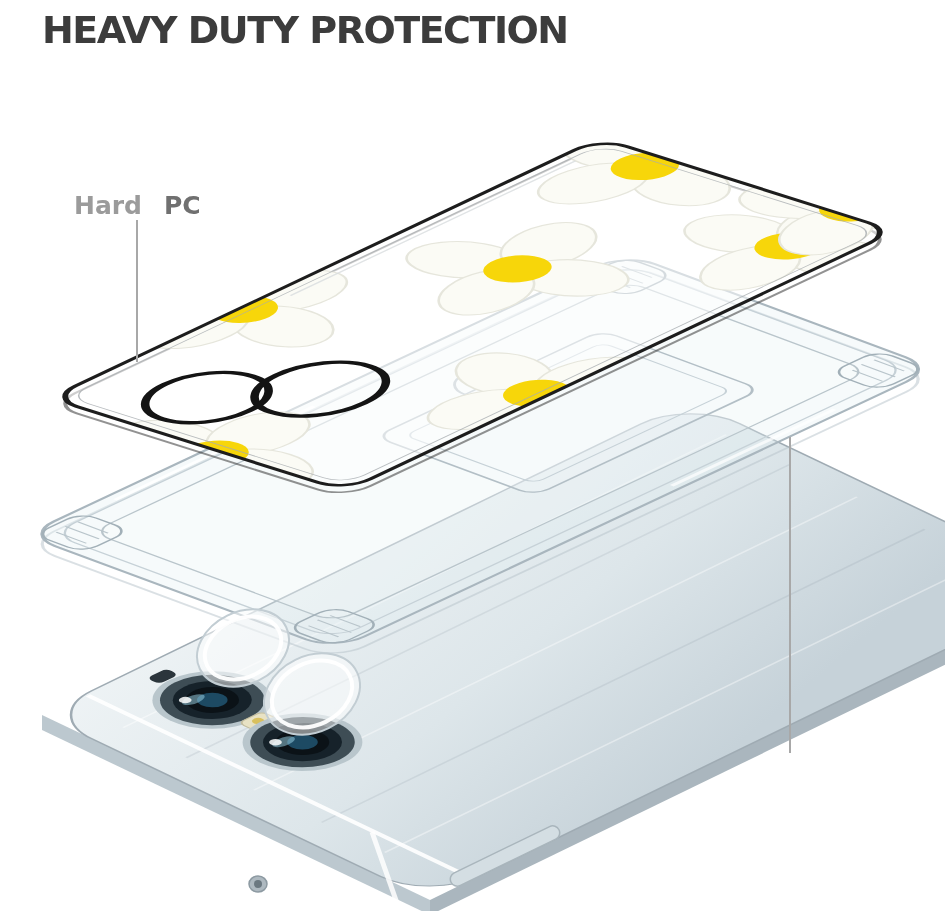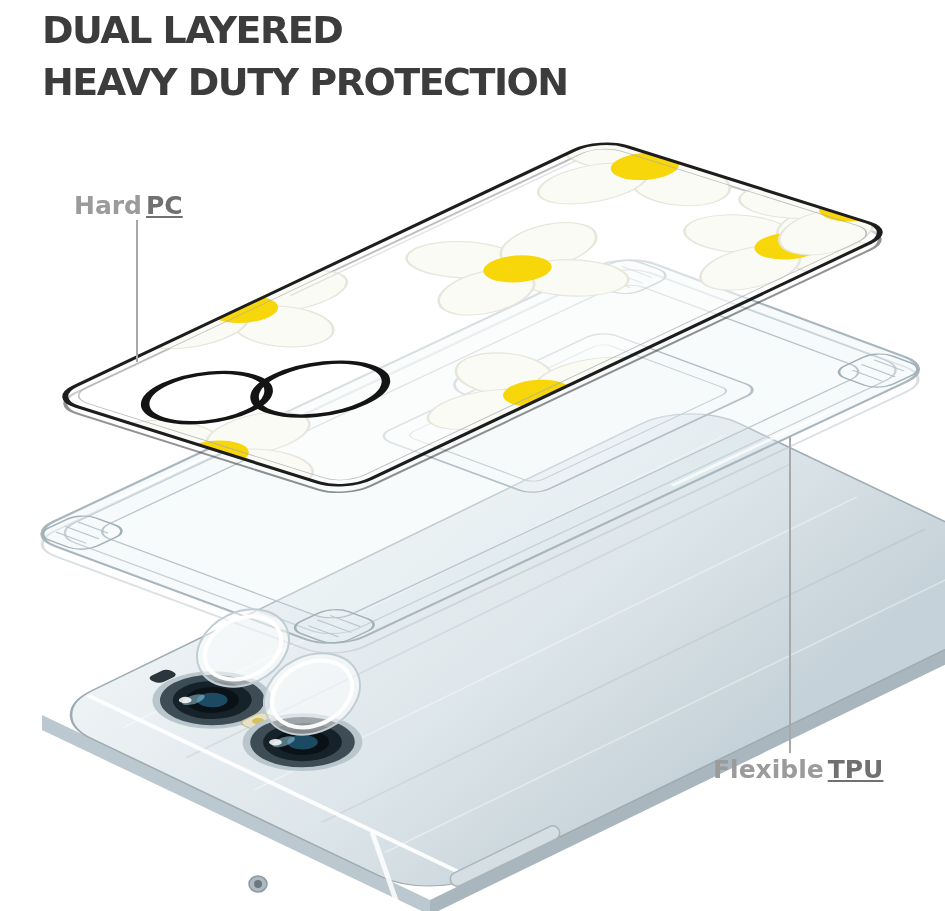--- a/index.html
+++ b/index.html
@@ -14,21 +14,21 @@
   .title{
     position:absolute;left:42px;top:4px;
     font-size:38px;font-weight:bold;letter-spacing:-1.5px;
     line-height:52px;color:var(--title_text,#3c3c3c);
     white-space:nowrap;
   }
   .callout{
     position:absolute;font-size:25px;white-space:nowrap;
   }
   .callout .w-light{color:var(--callout_light,#9b9b9b);font-weight:700;}
-  .callout .w-bold{color:var(--callout_bold,#707070);font-weight:bold;margin-left:4px;text-decoration:underline;}
+  .callout .w-bold{color:var(--callout_bold,#707070);font-weight:bold;margin-left:22px;}
   .callout.hard{left:74px;top:191px;}
   .callout.tpu{left:713px;top:755px;}
 
   .leader{stroke:var(--leader_line,#a8a8a8);stroke-width:2;}
 
   .petal{fill:#fbfbf5;stroke:#e6e6dc;stroke-width:2;}
   .flower-center{fill:var(--flower_yellow,#f7d60a);}
   .plate-border{stroke:var(--plate_outline,#1d1d1d);}
   .tpu-stroke{stroke:var(--tpu_line,#a9b6be);}
 </style>
@@ -226,25 +226,21 @@
         <rect x="9" y="9" width="590" height="291" rx="22" fill="none" stroke="#a8adb0" stroke-width="1.2" opacity="0.8"></rect>
         <path d="M250,15 L565,15" stroke="#d9dddf" stroke-width="2" opacity="0.8"></path>
       </g>
     </g>
 
     <line class="leader" x1="137" y1="220" x2="137" y2="362"></line>
     <line class="leader" x1="790" y1="437" x2="790" y2="753"></line>
   </svg>
 
   <div class="title">
-    <div>DUAL LAYERED</div>
     <div>HEAVY DUTY PROTECTION</div>
   </div>
 
   <div class="callout hard">
     <span class="w-light">Hard</span><span class="w-bold">PC</span>
   </div>
 
-  <div class="callout tpu">
-    <span class="w-light">Flexible</span><span class="w-bold">TPU</span>
-  </div>
 
 </div>
 
 </body></html>

